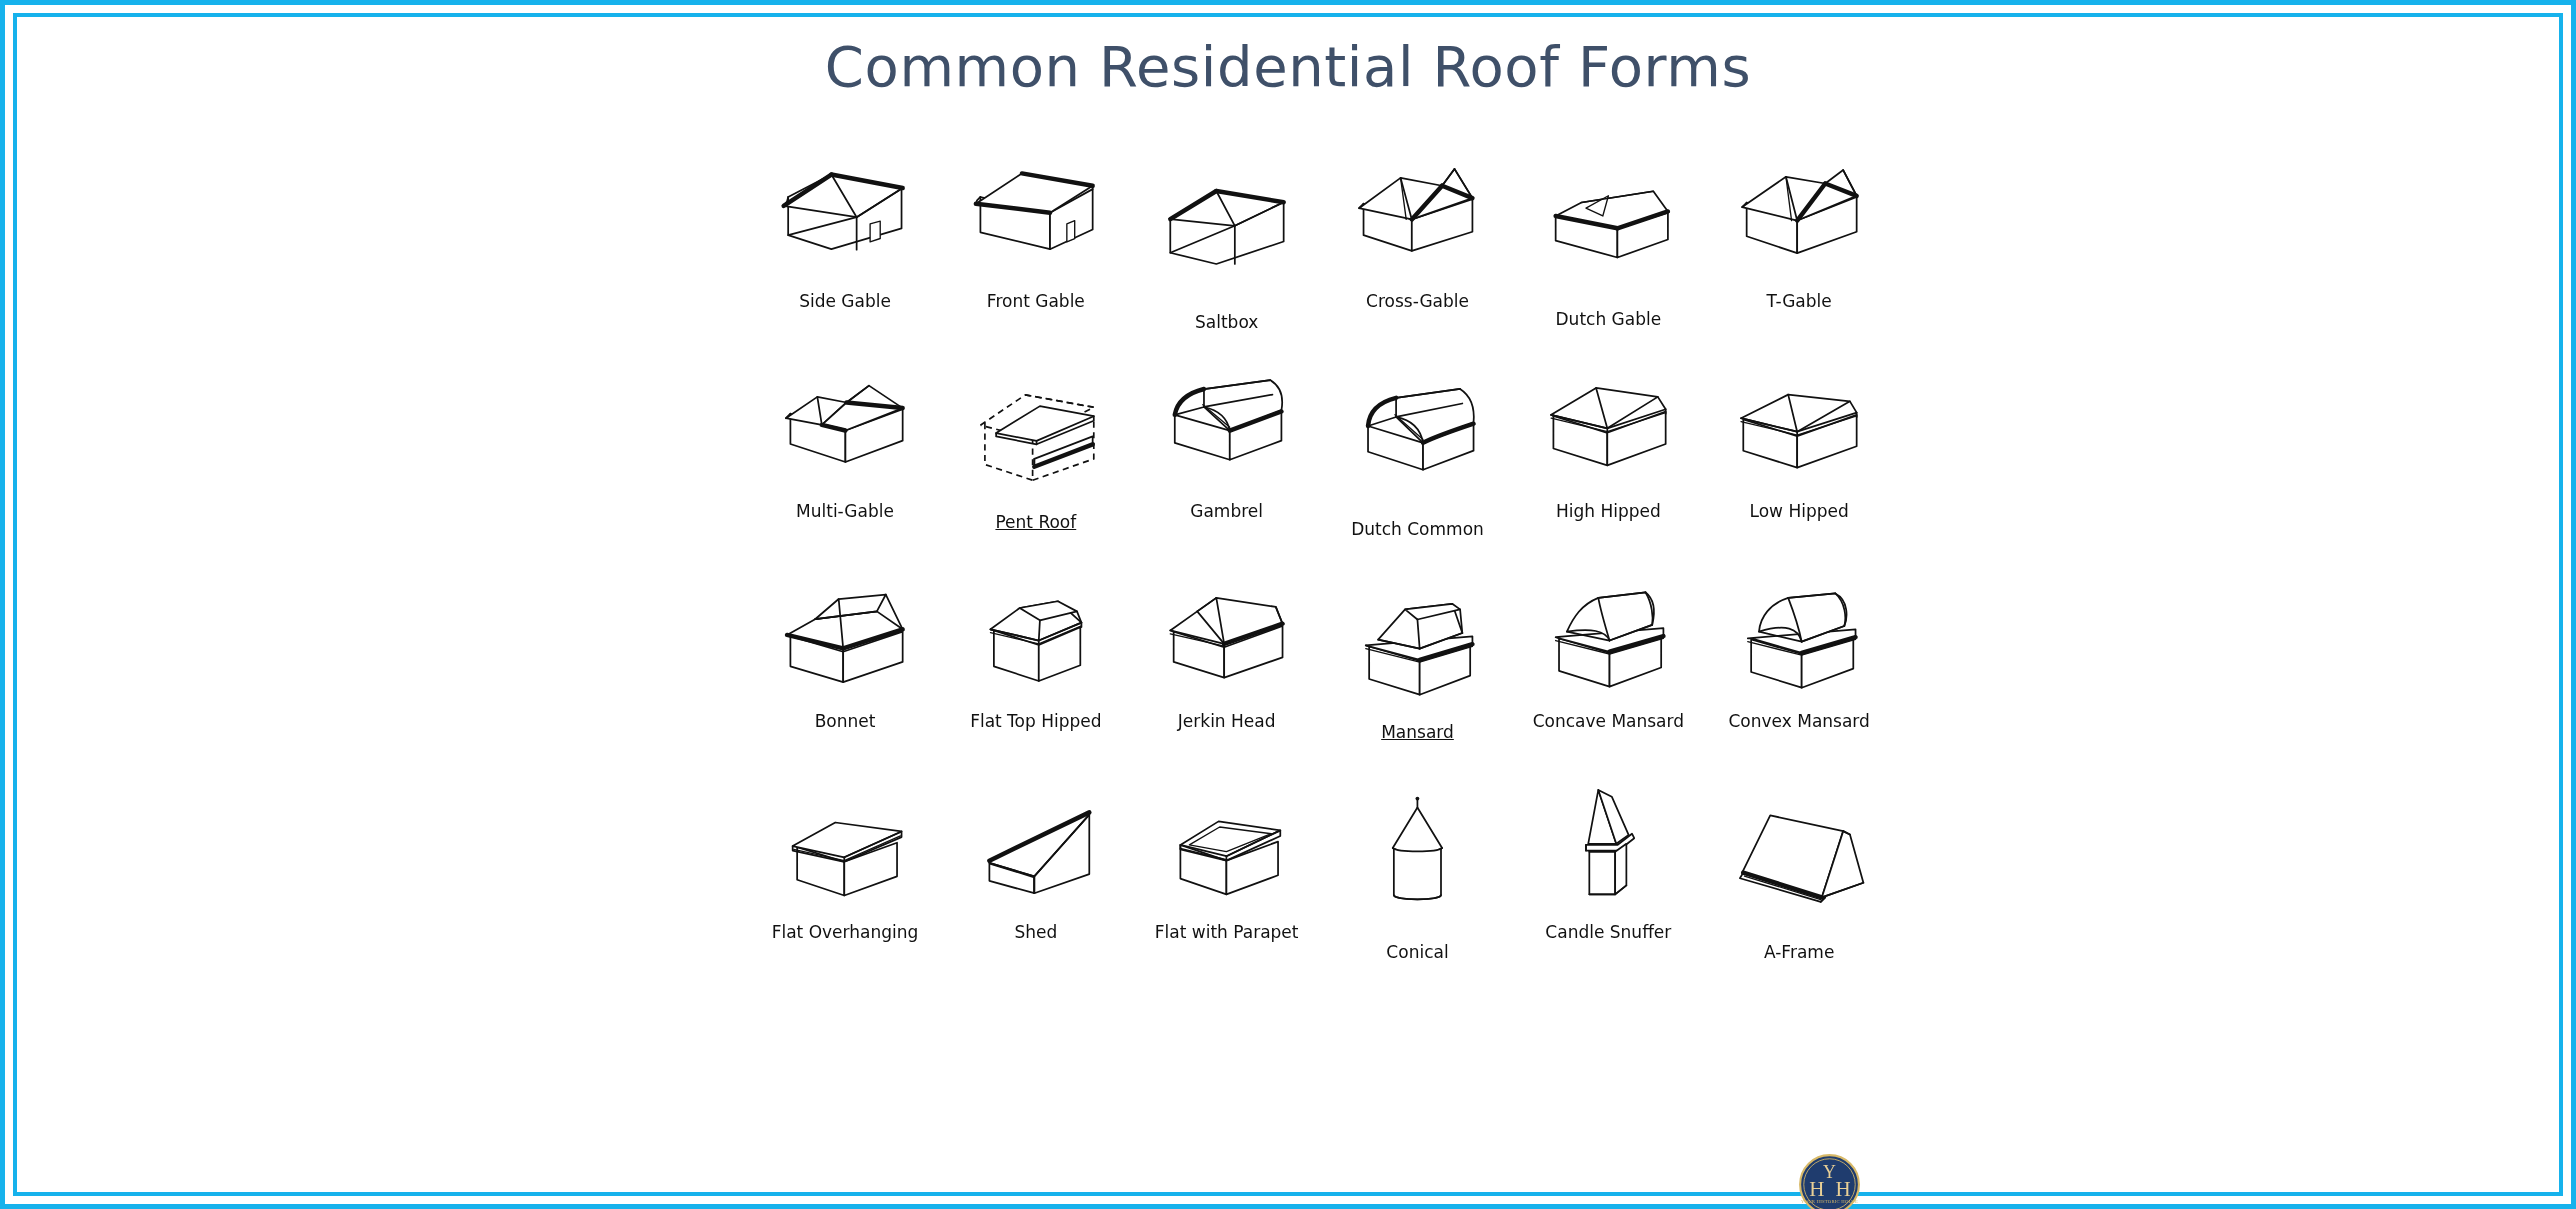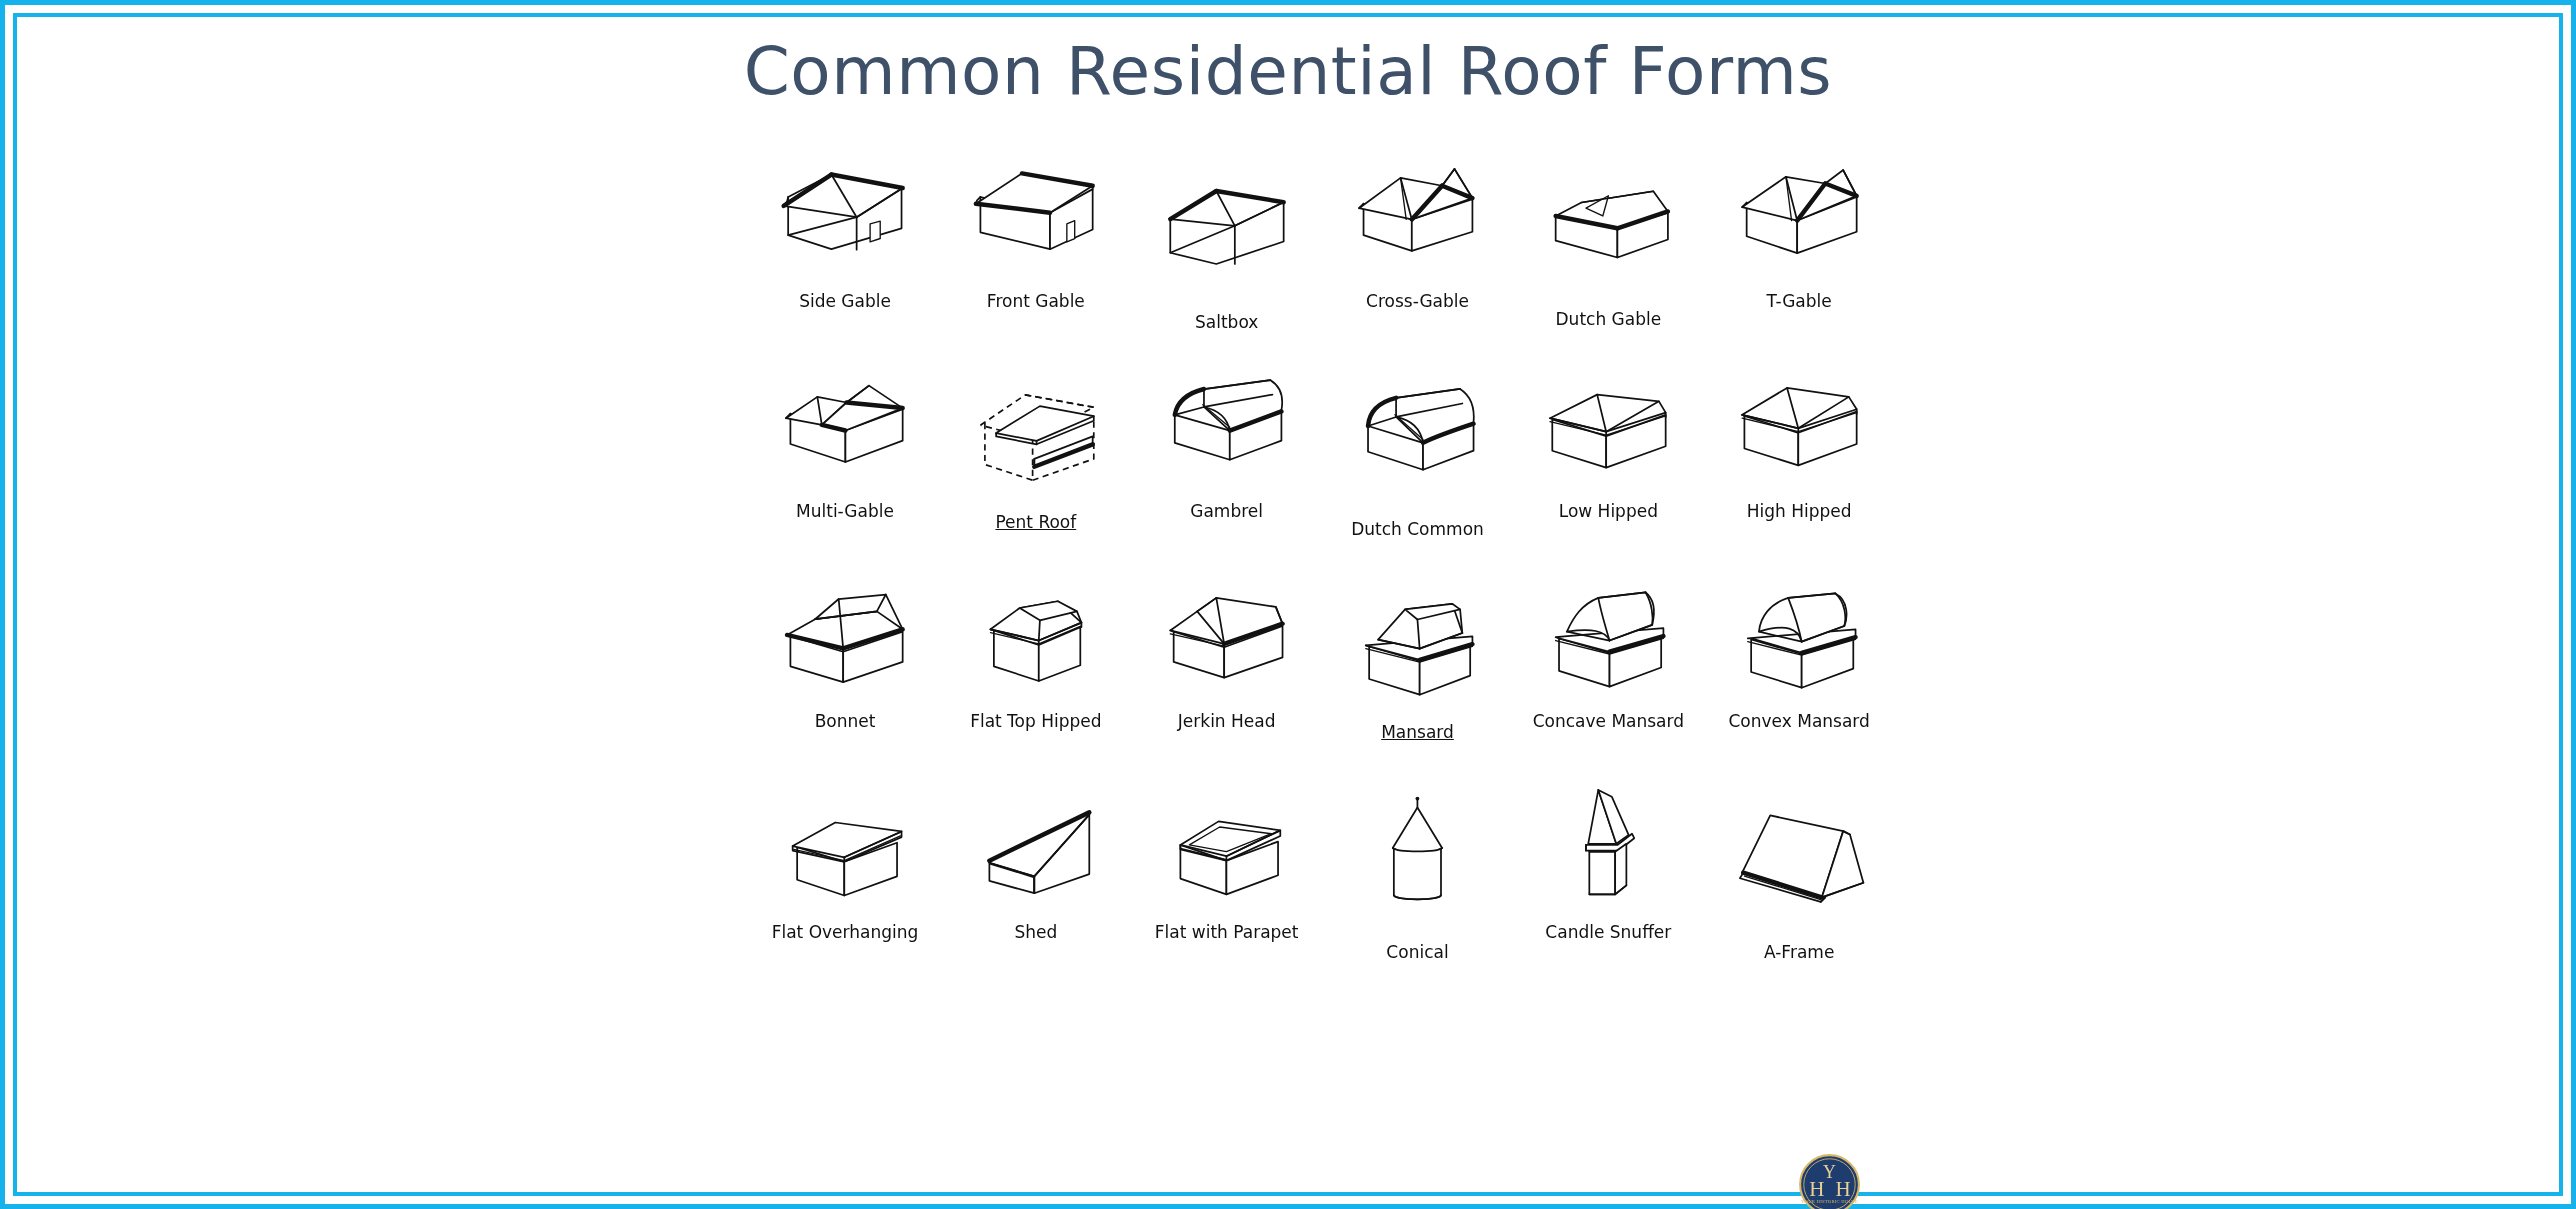--- a/index.html
+++ b/index.html
@@ -29,21 +29,21 @@
     position:absolute;
     left:0;top:0;right:0;bottom:0;
     background:#ffffff;
   }
 
   
   #title{
     position:absolute;
     left:0;right:0;top:22px;
     text-align:center;
-    font-size:66px;
+    font-size:56px;
     line-height:1.0;
     letter-spacing:0.6px;
     color:#3f5069;
     font-weight:400;
     font-family:"DejaVu Sans", sans-serif;
     white-space:nowrap;
   }
 
   
   #grid{
@@ -278,50 +278,50 @@
               <polyline class="ln" points="132,58 246,42"></polyline>
               <polyline class="ln" points="132,92 250,68"></polyline>
             </svg>
           </div>
           <div class="caption lbl-down-1">Dutch Common</div>
         </div>
 
         <div class="cell">
           <div class="art">
             <svg viewBox="0 0 340 250" preserveAspectRatio="xMidYMid meet">
-              <polygon class="fc ln" points="70,114 70,170 166,200 166,144"></polygon>
-              <polygon class="fc ln" points="166,144 166,200 272,162 272,106"></polygon>
-              <polygon class="fc ln" points="66,112 150,70 260,82 166,136"></polygon>
-              <polyline class="ln" points="66,112 166,136 166,144"></polyline>
-              <polyline class="ln" points="166,136 272,102 272,110"></polyline>
-              <polyline class="ln" points="260,82 272,102"></polyline>
-              <polyline class="ln" points="150,70 166,136"></polyline>
-              <polyline class="ln-thin" points="66,118 166,142"></polyline>
-              <polyline class="ln-thin" points="166,142 272,108"></polyline>
-            </svg>
-          </div>
-          <div class="caption">Low Hipped</div>
-        </div>
-
-        <div class="cell">
-          <div class="art">
-            <svg viewBox="0 0 340 250" preserveAspectRatio="xMidYMid meet">
               <polygon class="fc ln" points="72,108 72,166 168,196 168,138"></polygon>
               <polygon class="fc ln" points="168,138 168,196 272,158 272,100"></polygon>
               <polygon class="fc ln" points="68,106 148,58 258,74 168,130"></polygon>
               <polyline class="ln" points="68,106 168,130 168,138"></polyline>
               <polyline class="ln" points="168,130 272,96 272,104"></polyline>
               <polyline class="ln" points="258,74 272,96"></polyline>
               <polyline class="ln" points="148,58 168,130"></polyline>
               <polyline class="ln" points="68,106 72,108"></polyline>
               <polyline class="ln-thin" points="68,112 168,136"></polyline>
               <polyline class="ln-thin" points="168,136 272,102"></polyline>
             </svg>
           </div>
           <div class="caption">High Hipped</div>
+        </div>
+
+        <div class="cell">
+          <div class="art">
+            <svg viewBox="0 0 340 250" preserveAspectRatio="xMidYMid meet">
+              <polygon class="fc ln" points="70,114 70,170 166,200 166,144"></polygon>
+              <polygon class="fc ln" points="166,144 166,200 272,162 272,106"></polygon>
+              <polygon class="fc ln" points="66,112 150,70 260,82 166,136"></polygon>
+              <polyline class="ln" points="66,112 166,136 166,144"></polyline>
+              <polyline class="ln" points="166,136 272,102 272,110"></polyline>
+              <polyline class="ln" points="260,82 272,102"></polyline>
+              <polyline class="ln" points="150,70 166,136"></polyline>
+              <polyline class="ln-thin" points="66,118 166,142"></polyline>
+              <polyline class="ln-thin" points="166,142 272,108"></polyline>
+            </svg>
+          </div>
+          <div class="caption">Low Hipped</div>
         </div>
 
         <div class="cell">
           <div class="art">
             <svg viewBox="0 0 340 250" preserveAspectRatio="xMidYMid meet">
               <polygon class="fc ln" points="72,126 72,180 166,208 166,154"></polygon>
               <polygon class="fc ln" points="166,154 166,208 272,172 272,118"></polygon>
               <polygon class="fc ln" points="66,124 116,96 226,82 272,114 166,148"></polygon>
               <polygon class="fc ln" points="116,96 158,60 242,52 226,82"></polygon>
               <polyline class="ln" points="158,60 166,148"></polyline>

